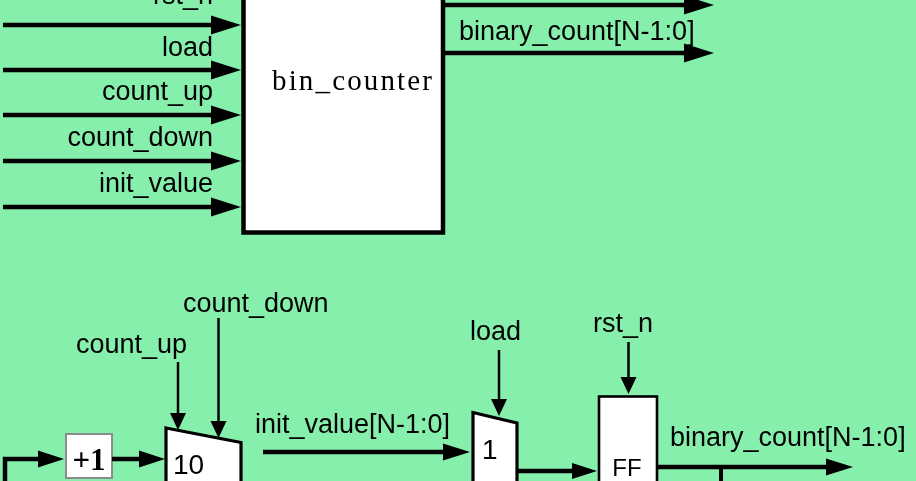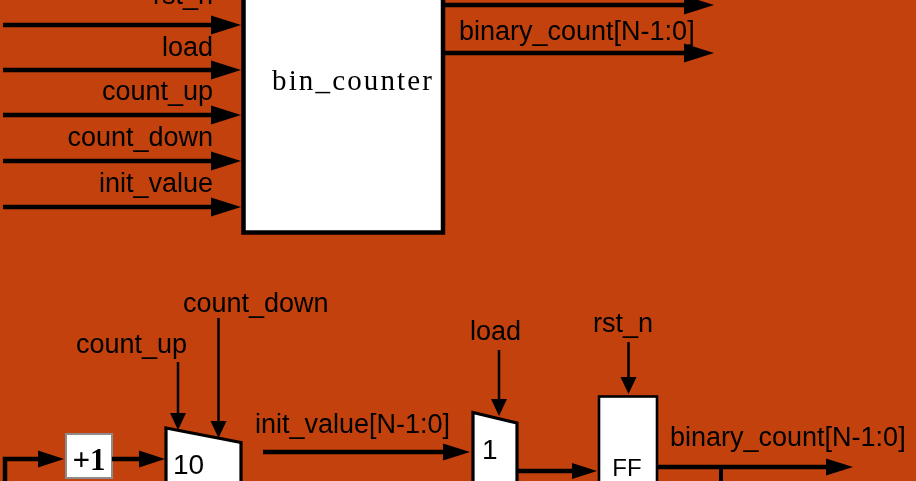--- a/index.html
+++ b/index.html
@@ -4,21 +4,21 @@
 <style>
   html, body {
     margin: 0;
     padding: 0;
     background: #ffffff;
   }
   #stage {
     position: relative;
     width: 916px;
     height: 481px;
-    background: #c2410c;
+    background: #86efac;
     overflow: hidden;
   }
   svg { display: block; }
 
   .wire  { stroke: #000000; fill: none; }
   .bus   { stroke-width: 4.5px; }
   .thin  { stroke-width: 2.5px; }
   .head  { fill: #000000; stroke: none; }
 
   .box      { fill: #ffffff; stroke: #000000; }

